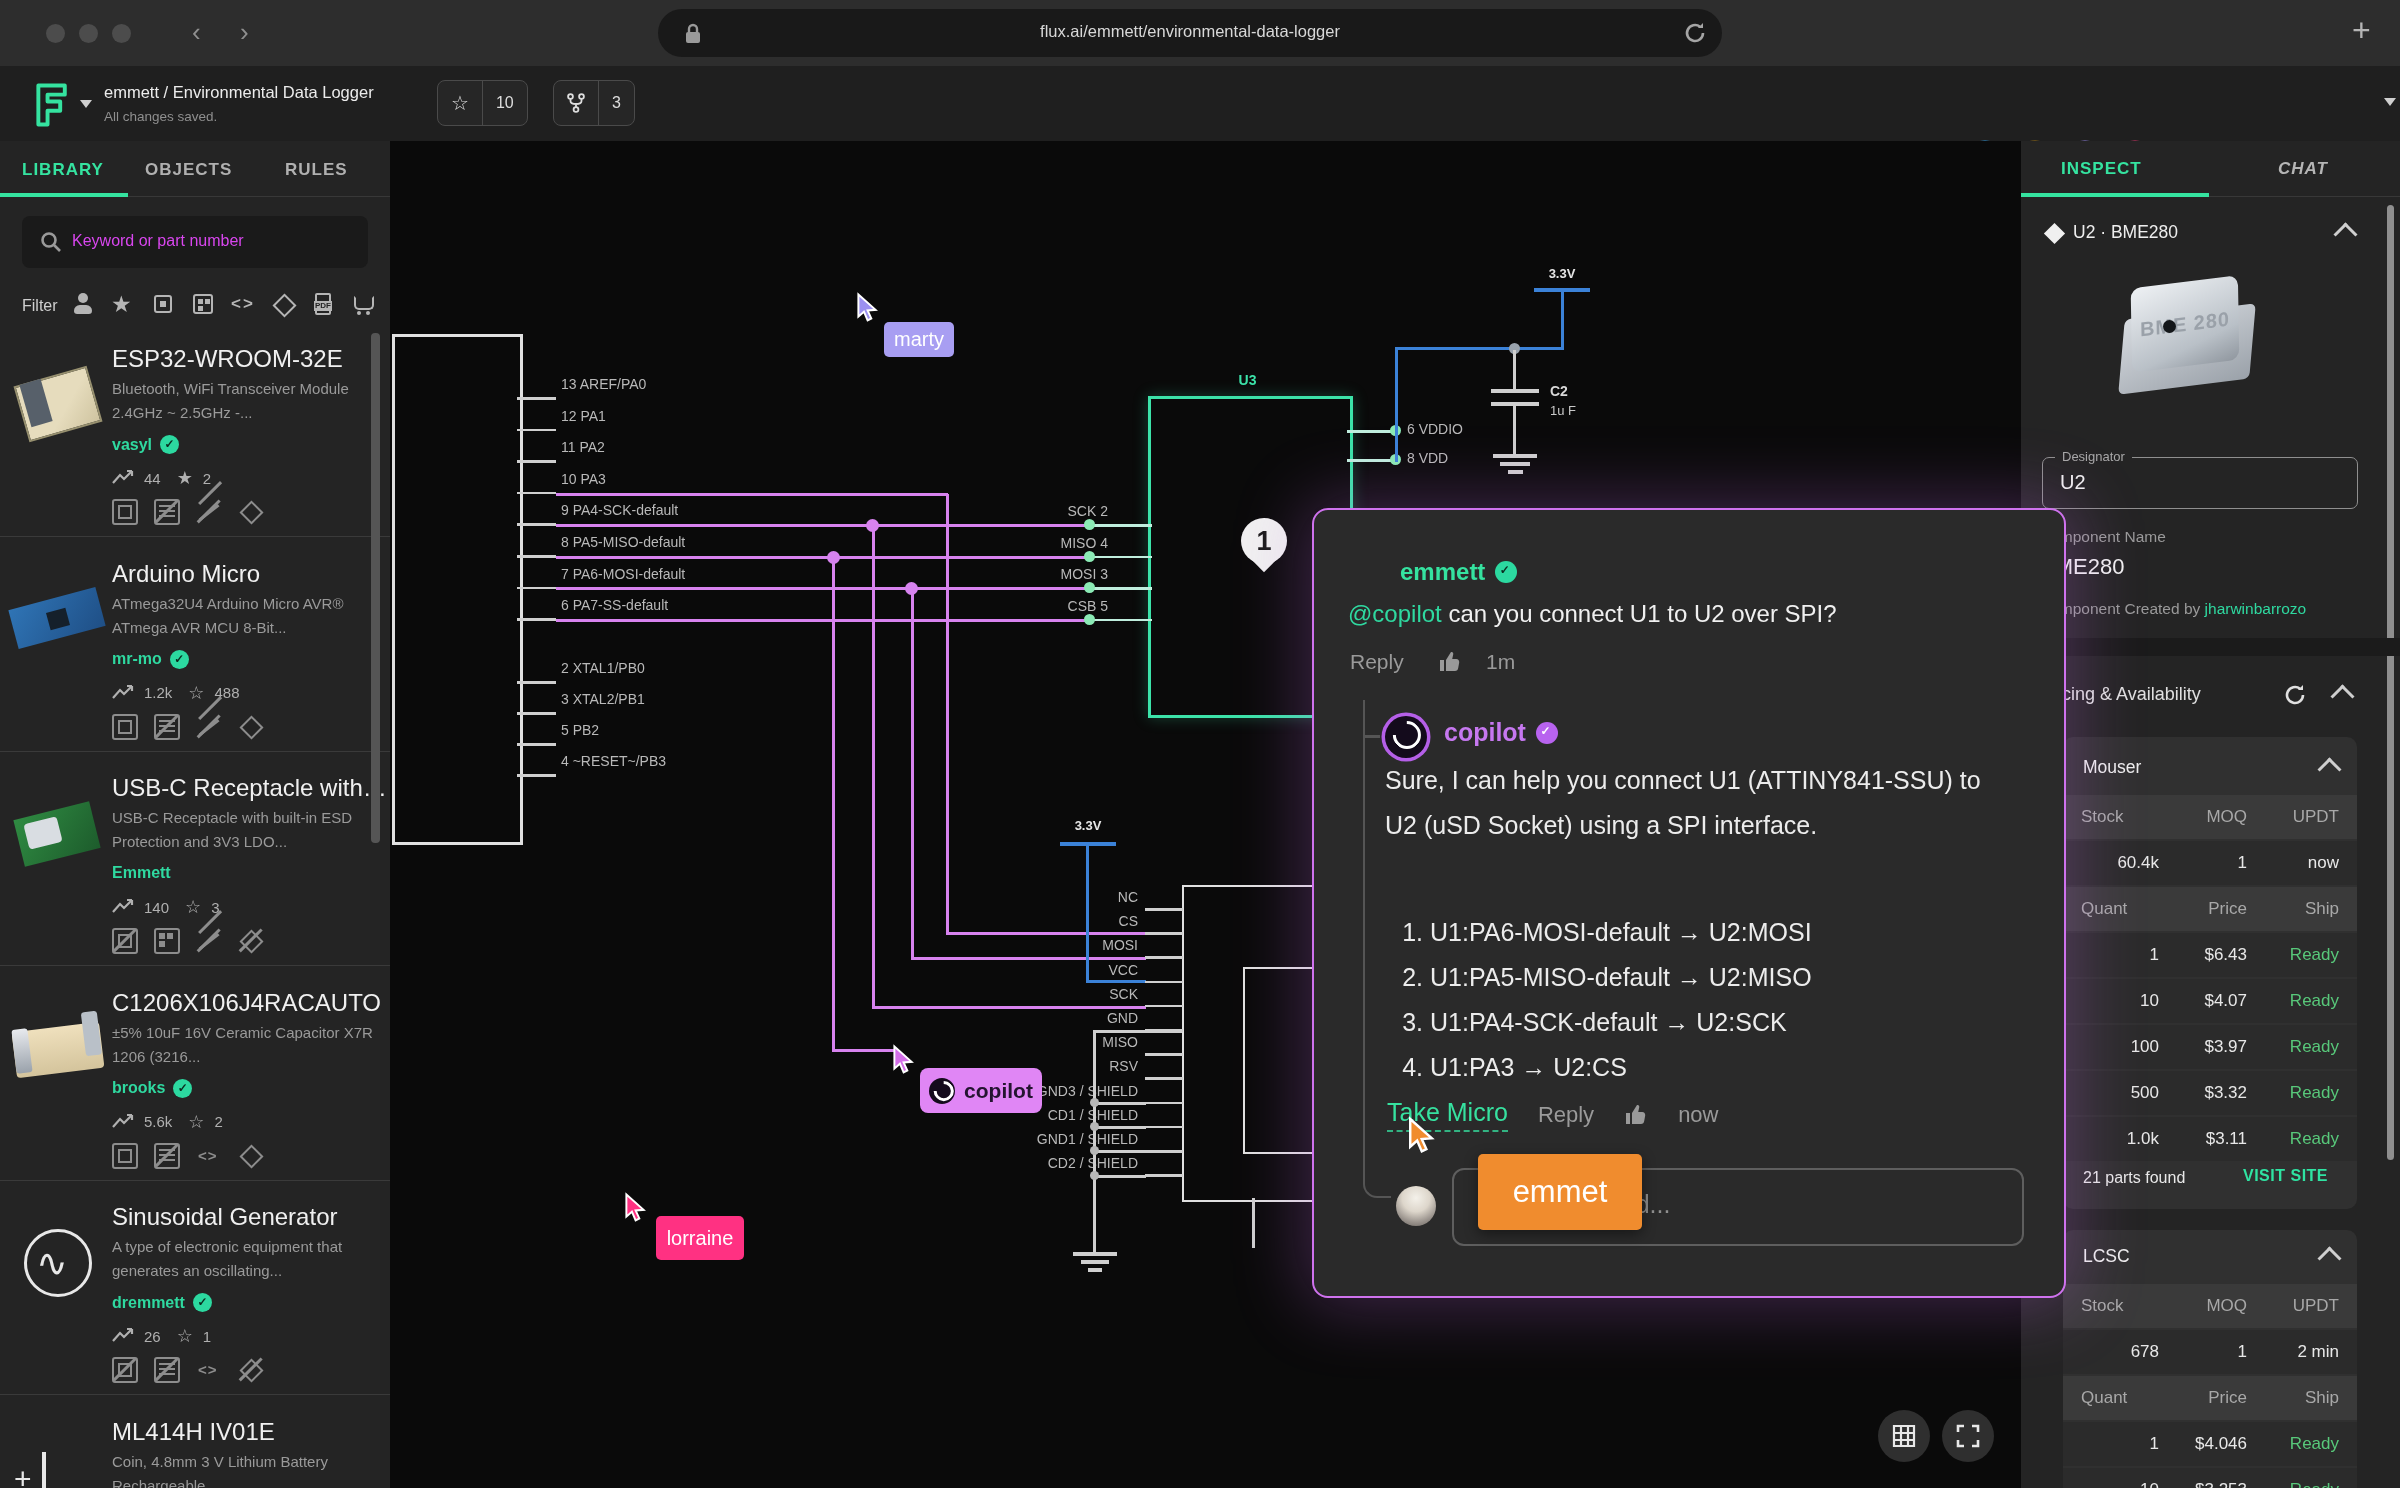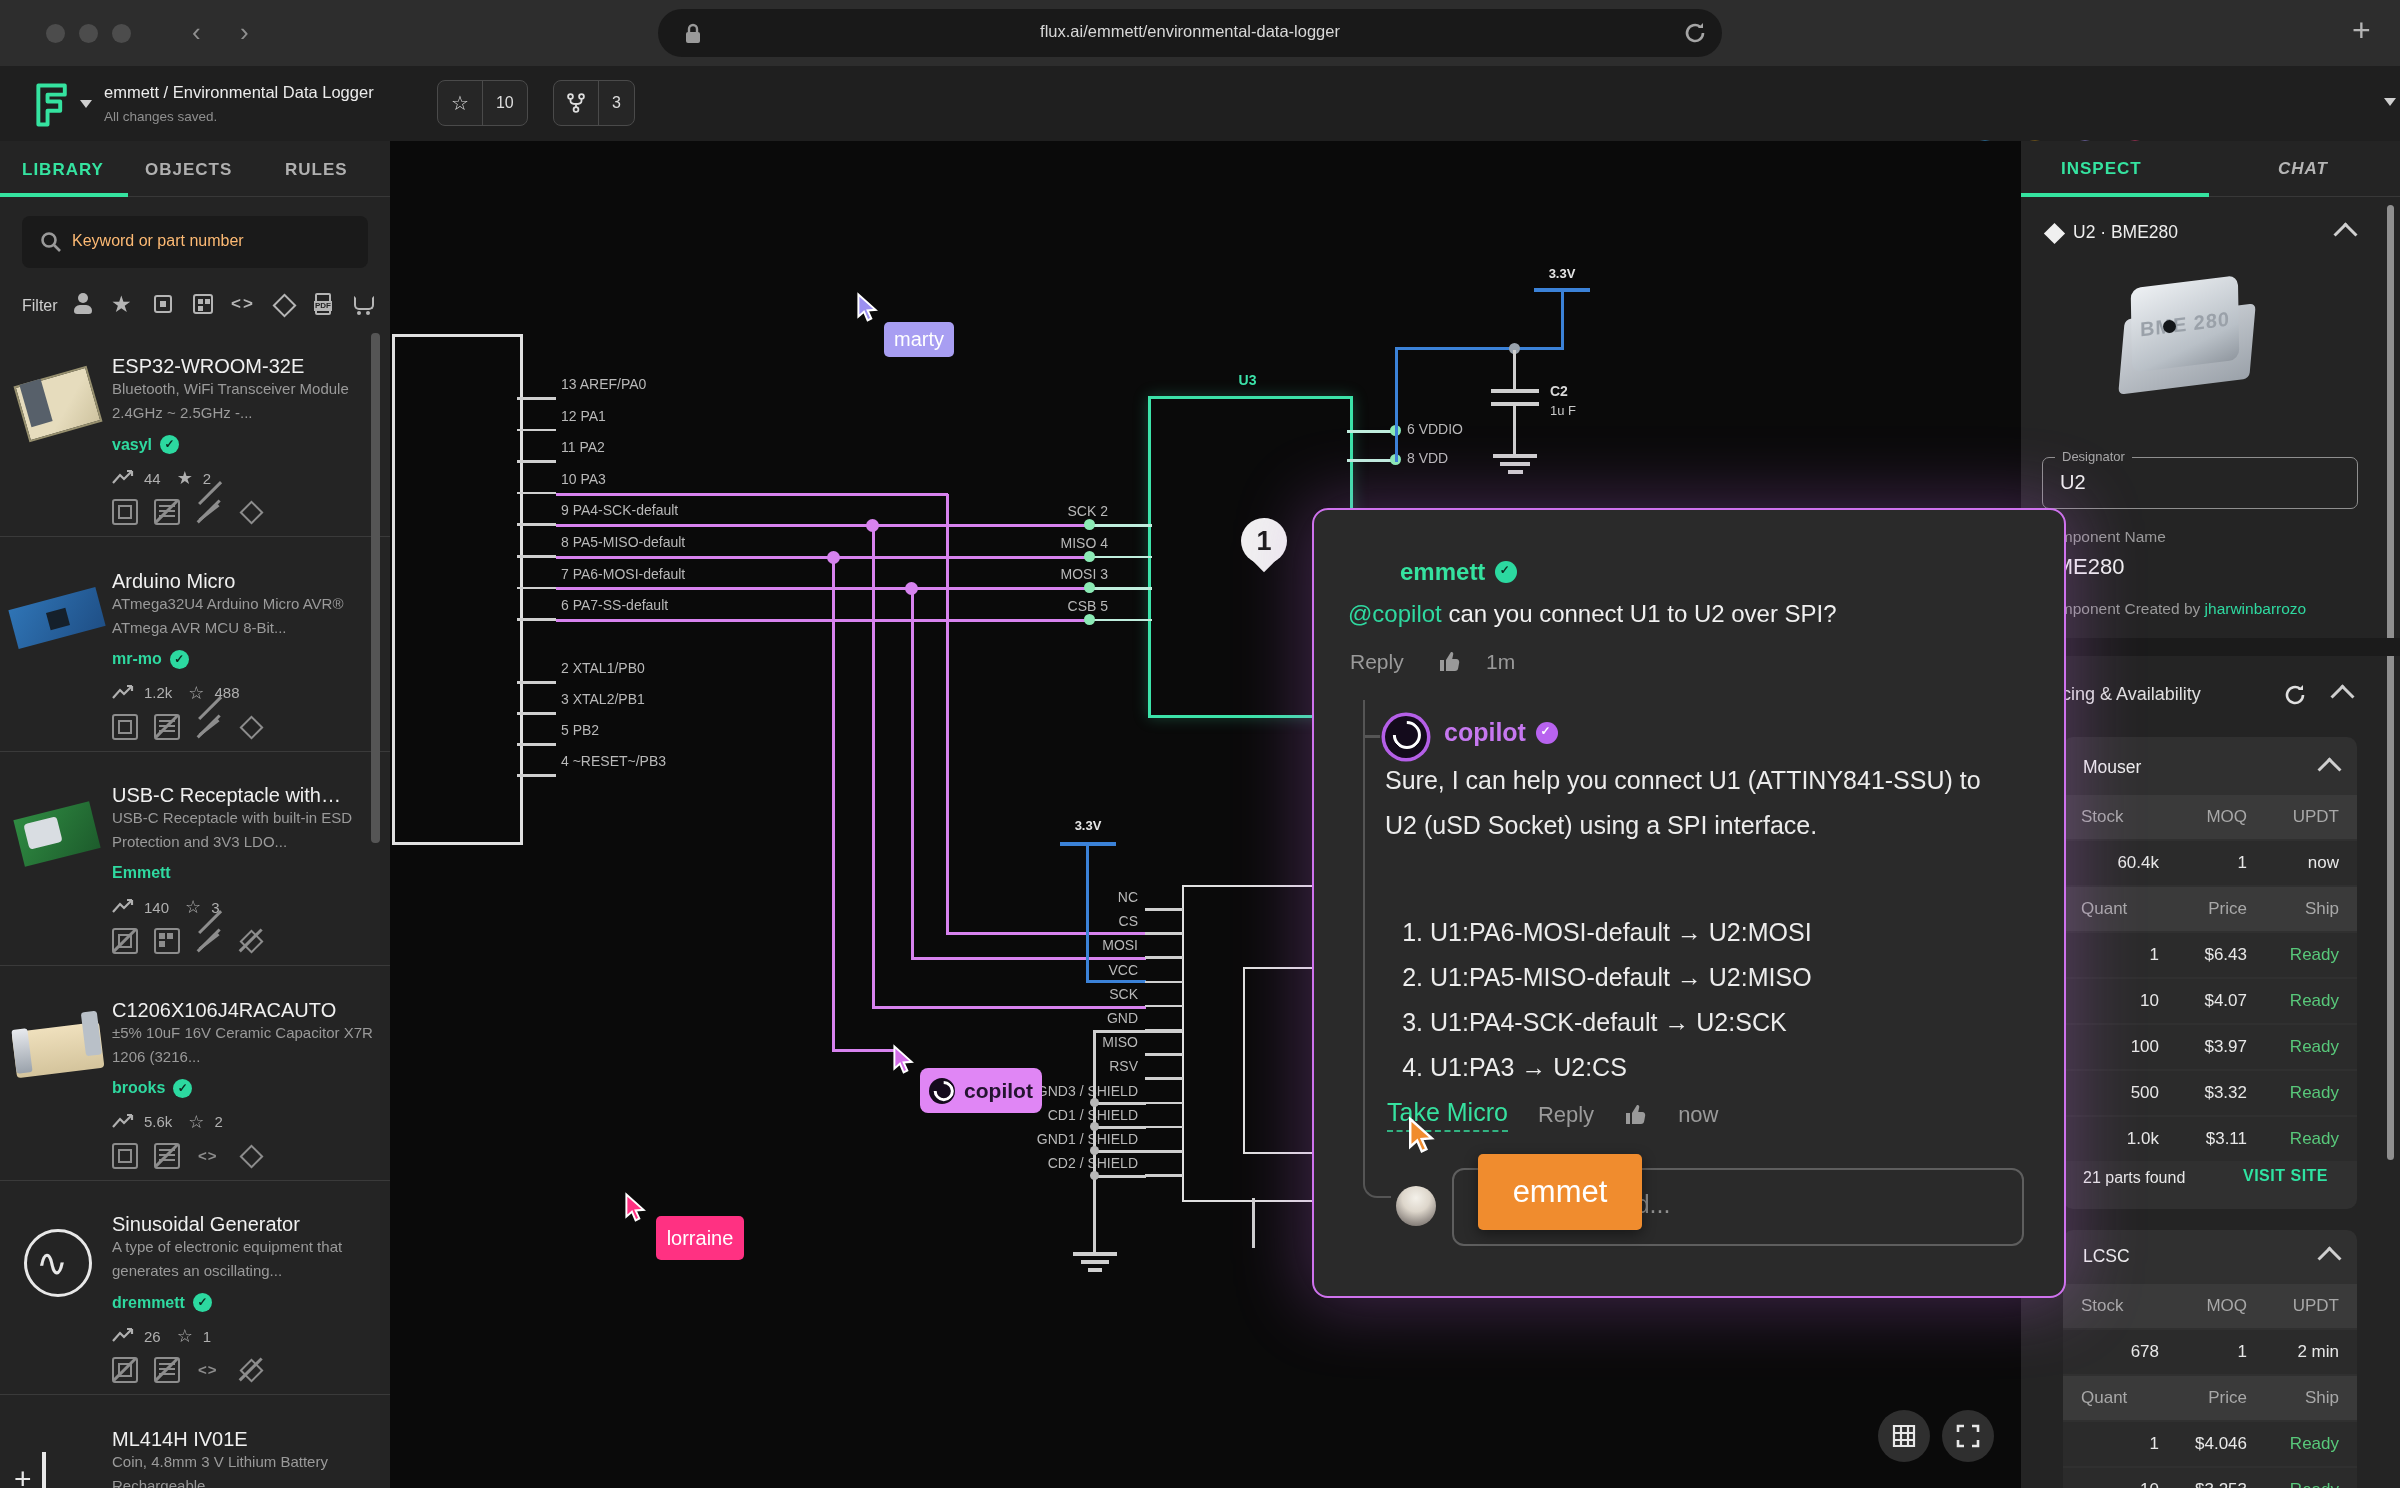--- a/index.html
+++ b/index.html
@@ -37,21 +37,21 @@
   .fi-module::before{content:"";position:absolute;inset:3px;border:2.5px solid #b5b5b5;border-radius:3px;}
   .fi-module::after{content:"";position:absolute;left:8px;top:8px;width:5px;height:5px;background:#b5b5b5;box-shadow:7px 0 0 #b5b5b5,0 7px 0 #b5b5b5;}
   .fi-code::before{content:"<>";position:absolute;left:1px;font:bold 17px/26px "Liberation Sans",sans-serif;letter-spacing:2px;}
   .fi-cube::before{content:"";position:absolute;left:6px;top:6px;width:13px;height:13px;border:2.5px solid #b5b5b5;transform:rotate(45deg);}
   .fi-pdf::before{content:"";position:absolute;inset:2px 5px;border:2.5px solid #b5b5b5;border-radius:2px;}
   .fi-pdf::after{content:"PDF";position:absolute;left:4px;top:10px;background:#b5b5b5;color:#242424;font:bold 8px/10px "Liberation Sans",sans-serif;padding:0 1px;}
   .fi-cart::before{content:"";position:absolute;left:4px;top:5px;width:16px;height:10px;border:2.5px solid #b5b5b5;border-top-color:transparent;border-radius:0 0 5px 5px;}
   .fi-cart::after{content:"";position:absolute;left:7px;top:20px;width:4px;height:4px;border-radius:50%;background:#b5b5b5;box-shadow:9px 0 0 #b5b5b5;}
   .part{position:absolute;left:0;width:390px;height:214px;}
   .part .divider{position:absolute;left:0;top:197px;width:390px;height:1px;background:#3a3a3a;}
-  .pt-title{position:absolute;left:112px;top:16px;font-size:20px;color:#f0f0f0;text-align:center;}
+  .pt-title{position:absolute;left:112px;top:6px;font-size:24px;color:#f0f0f0;text-align:center;}
   .pt-desc{position:absolute;left:112px;top:38px;width:262px;font-size:15px;line-height:24px;color:#9a9a9a;}
   .pt-author{position:absolute;left:112px;top:96px;font-size:16px;font-weight:bold;color:#2fd9a0;display:flex;align-items:center;gap:8px;}
   .pt-stats{position:absolute;left:112px;top:128px;font-size:15px;color:#b0b0b0;display:flex;align-items:center;gap:10px;}
   .pt-icons{position:absolute;left:112px;top:160px;display:flex;align-items:center;}
   .pt-img{position:absolute;left:12px;top:22px;width:92px;height:86px;}
   .vb{display:inline-block;width:19px;height:19px;border-radius:50%;background:#2cd9a0;position:relative;flex:none;}
   .vb::after{content:"✓";position:absolute;left:0;top:0;width:19px;text-align:center;font:bold 12px/19px "Liberation Sans",sans-serif;color:#0b2b1f;}
   .vb.purple{background:#b863ef;}
   .vb.purple::after{color:#fff;}
   .mi{width:22px;height:22px;border:2px solid #8d8d8d;border-radius:3px;position:relative;display:inline-block;margin-right:16px;}
@@ -202,21 +202,21 @@
         <span class="ltab abs" style="left: 145px;">OBJECTS</span>
         <span class="ltab abs" style="left: 285px;">RULES</span>
       </div>
     <div class="abs" style="left:0;top:55px;width:390px;height:1px;background:#383838"></div>
     <div class="abs" style="left:0;top:52px;width:128px;height:3.5px;background:#35e3a0"></div>
     <div id="searchbox" class="abs">
       <svg class="abs" style="left:18px;top:15px" width="22" height="22" viewBox="0 0 22 22">
           <circle cx="9" cy="9" r="6.5" fill="none" stroke="#9a9a9a" stroke-width="2.6"></circle>
           <path d="M14 14 L20 20" stroke="#9a9a9a" stroke-width="2.6"></path>
         </svg>
-      <div class="abs" style="left:50px;top:16px;font-size:16px;color:#fdba74">Keyword or part number</div>
+      <div class="abs" style="left:50px;top:16px;font-size:16px;color:#d946ef">Keyword or part number</div>
     </div>
     <div class="abs" style="left:22px;top:156px;font-size:16px;color:#cfcfcf">Filter</div>
     <div class="abs" style="left:70px;top:150px;width:310px;display:flex;gap:14px">
 
     <span class="fi fi-user"></span>
         <span class="fi fi-star"></span>
         <span class="fi fi-chip"></span>
         <span class="fi fi-module"></span>
         <span class="fi fi-code"></span>
         <span class="fi fi-cube"></span>

